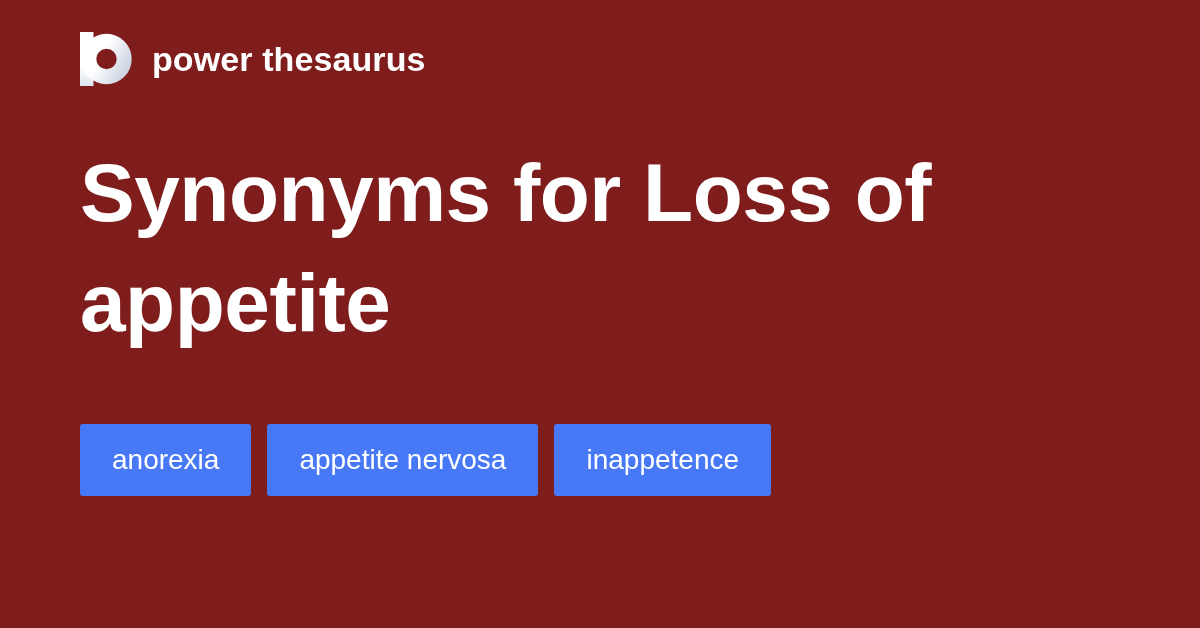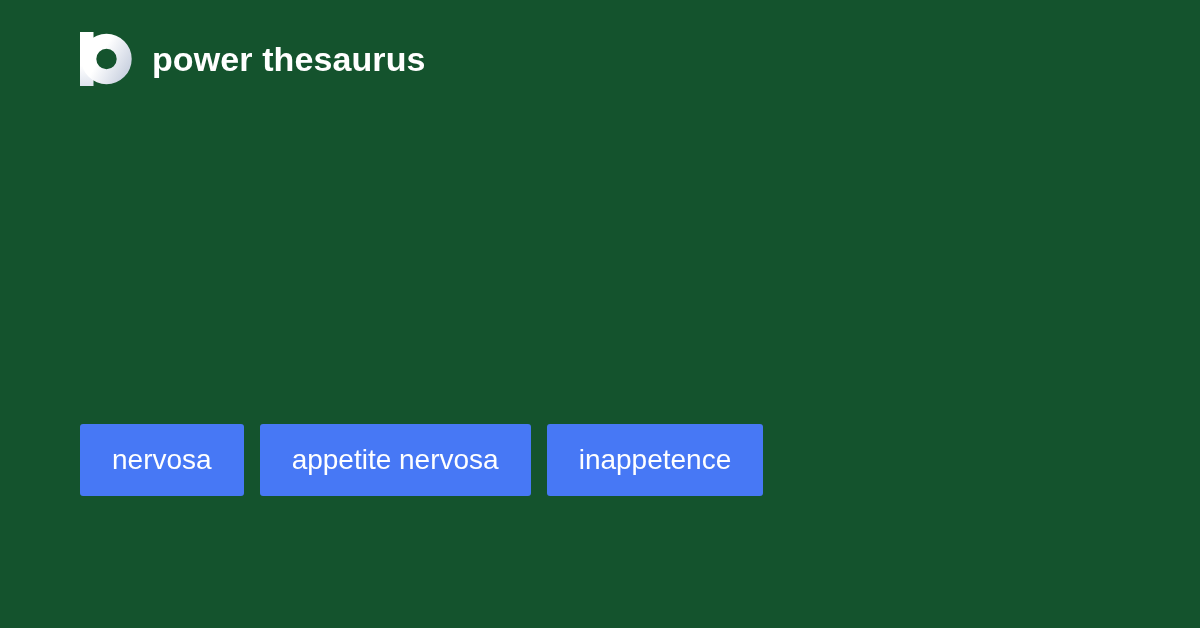--- a/index.html
+++ b/index.html
@@ -13,21 +13,21 @@
     overflow: hidden;
     background: #2f63f4;
     font-family: "Liberation Sans", "DejaVu Sans", sans-serif;
     -webkit-font-smoothing: antialiased;
   }
 
   .page {
     position: relative;
     width: 1200px;
     height: 628px;
-    background: #14532d;
+    background: #7f1d1d;
   }
 
   
   .brand {
     position: absolute;
     left: 80px;
     top: 30px;
     display: flex;
     align-items: center;
     height: 58px;
@@ -113,20 +113,21 @@
       </defs>
 
       <rect x="0" y="0" width="13.5" height="54" fill="url(#stemGrad)"></rect>
 
       <path fill="url(#bowlGrad)" d="M26.5,52.2 A25.2,25.2 0 1 0 26.5,1.8 A25.2,25.2 0 1 0 26.5,52.2 Z
                M26.5,37.2 A10.2,10.2 0 1 1 26.5,16.8 A10.2,10.2 0 1 1 26.5,37.2 Z" fill-rule="evenodd"></path>
     </svg>
     <span class="brand-name">power thesaurus</span>
   </div>
 
+  <h1 class="headline">Synonyms for Loss of appetite</h1>
 
   <div class="chips">
-      <div class="chip">nervosa</div>
+      <div class="chip">anorexia</div>
       <div class="chip">appetite nervosa</div>
       <div class="chip">inappetence</div>
     </div>
 
 </div>
 
 </body></html>

